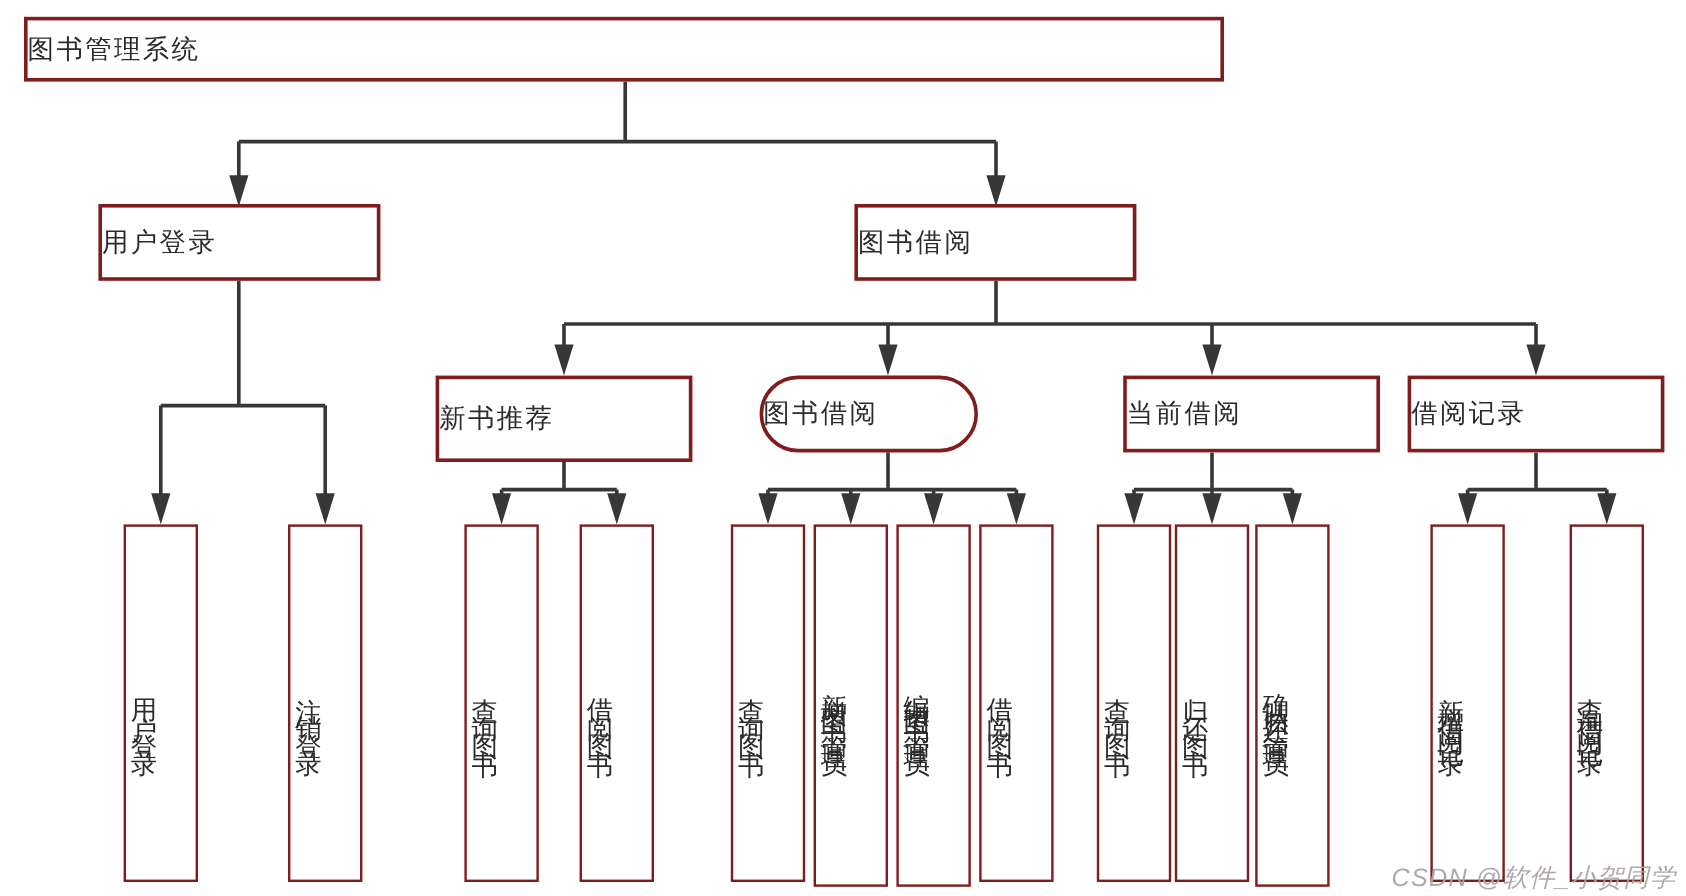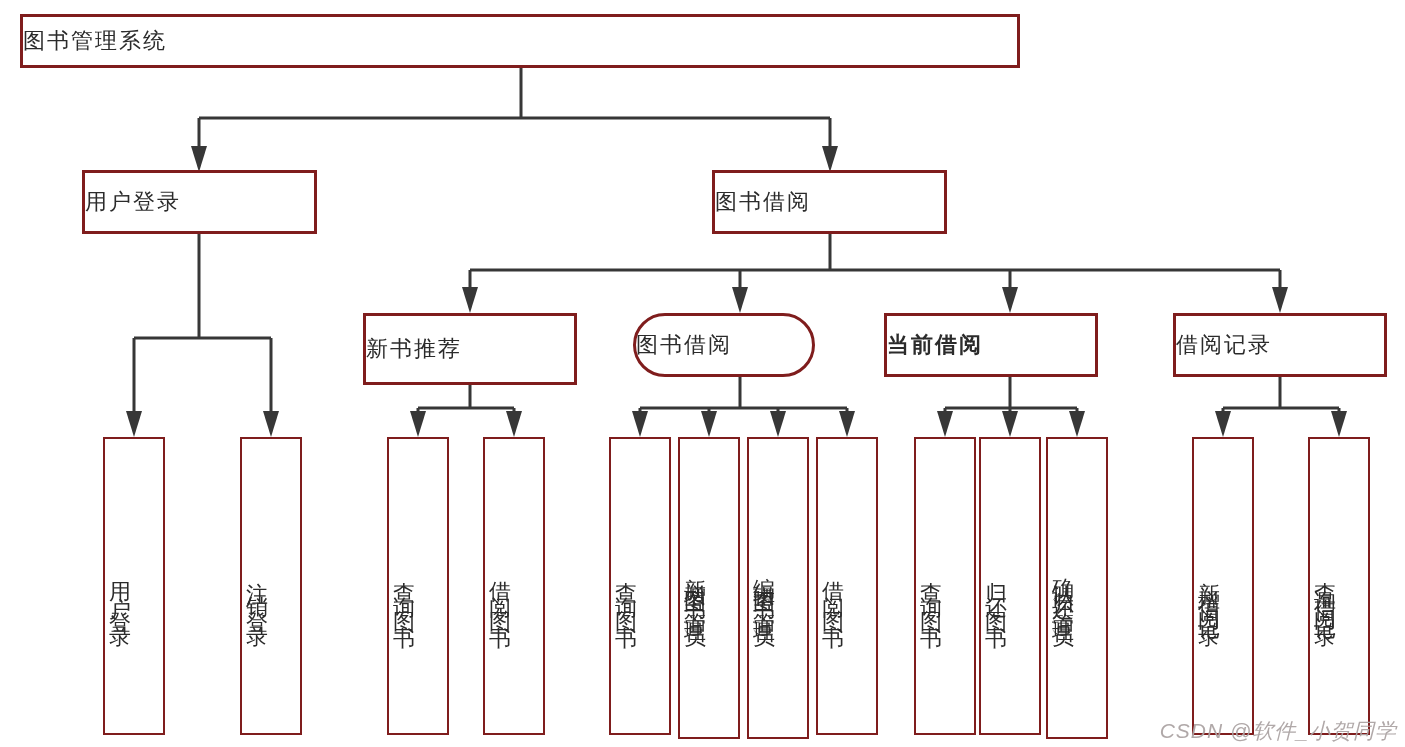--- a/index.html
+++ b/index.html
@@ -48,21 +48,21 @@
   .ls-wide span  { letter-spacing: 15px; margin-top: 15px; }
   .ls-mid span   { letter-spacing: 9px;  margin-top: 9px; }
   .ls-tight span { letter-spacing: 7px;  margin-top: 7px; }
 
   
   #n-root          { left: 20px;   top: 14px;  width: 1000px; height: 54px; }
   #n-user-login    { left: 82px;   top: 170px; width: 235px;  height: 64px; }
   #n-book-mgmt     { left: 712px;  top: 170px; width: 235px;  height: 64px; }
   #n-new-book      { left: 363px;  top: 313px; width: 214px;  height: 72px; }
   #n-book-borrow   { left: 633px;  top: 313px; width: 182px;  height: 64px; border-radius: 32px; }
-  #n-cur-borrow    { left: 884px;  top: 313px; width: 214px;  height: 64px; font-weight: bold; }
+  #n-cur-borrow    { left: 936px;  top: 313px; width: 214px;  height: 64px; }
   #n-borrow-rec    { left: 1173px; top: 313px; width: 214px;  height: 64px; }
 
   .leaf { top: 437px; width: 62px; height: 298px; }
   #l-user-login    { left: 103px; }
   #l-logout        { left: 240px; }
   #l-query-1       { left: 387px; }
   #l-borrow-1      { left: 483px; }
   #l-query-2       { left: 609px; }
   #l-add-book      { left: 678px; height: 302px; }
   #l-edit-book     { left: 747px; height: 302px; }

